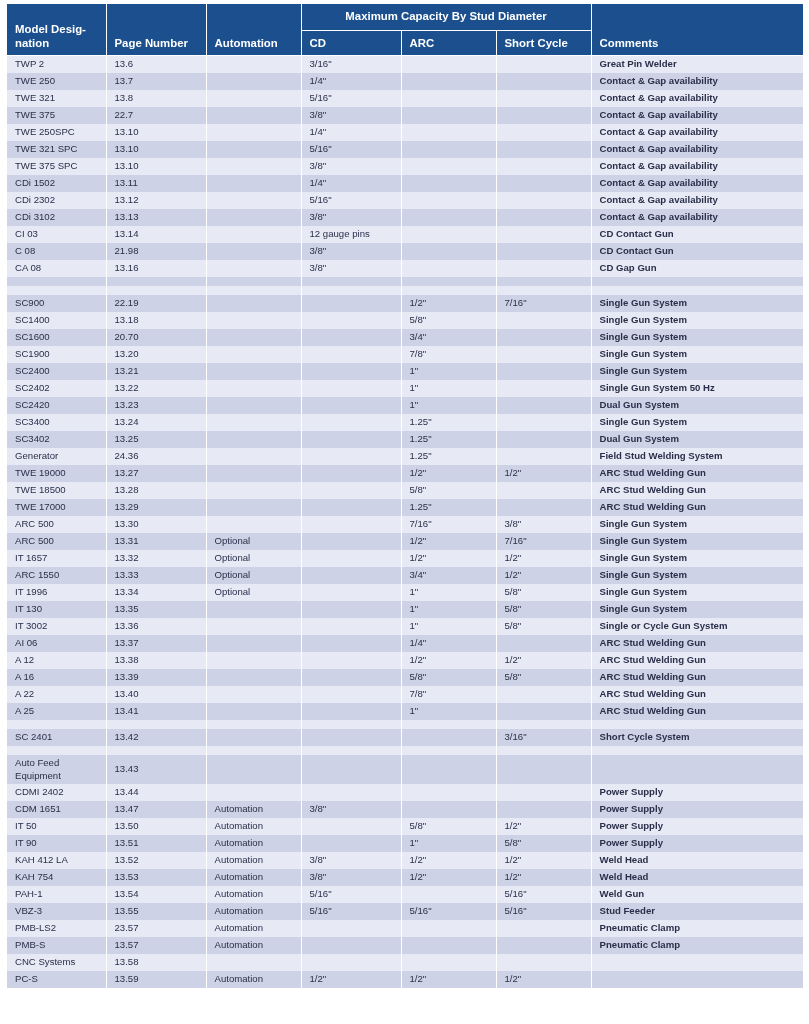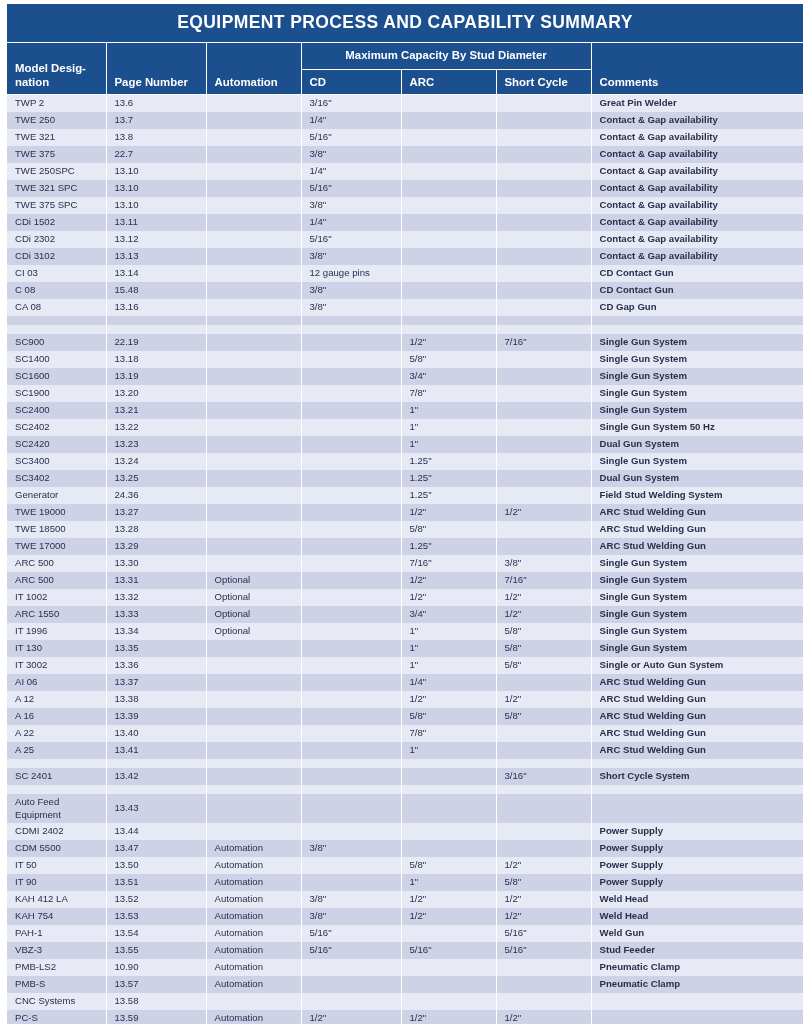--- a/index.html
+++ b/index.html
@@ -92,23 +92,20 @@
   tbody tr.odd  td { background: #e7e9f5; }
   tbody tr.even td { background: #ced2e6; }
   tbody tr.gap  td { height: 9px; padding-top: 0; padding-bottom: 0; }
   tbody tr.tall td { height: 26px; }
 </style>
 </head>
 <body>
 
 <div id="page">
 
-  <div class="title-bar">
-    <div class="title-text">EQUIPMENT PROCESS AND CAPABILITY SUMMARY</div>
-  </div>
 
   <table class="cap-table">
     <colgroup>
       <col class="c-model">
         <col class="c-page">
         <col class="c-auto">
       <col class="c-cd">
         <col class="c-arc">
         <col class="c-sc">
         <col class="c-comm">
@@ -224,21 +221,21 @@
           <td>CI 03</td>
           <td>13.14</td>
           <td></td>
           <td>12 gauge pins</td>
           <td></td>
           <td></td>
           <td class="last-col">CD Contact Gun</td>
         </tr>
         <tr class="even">
           <td>C 08</td>
-          <td>15.48</td>
+          <td>21.98</td>
           <td></td>
           <td>3/8"</td>
           <td></td>
           <td></td>
           <td class="last-col">CD Contact Gun</td>
         </tr>
         <tr class="odd">
           <td>CA 08</td>
           <td>13.16</td>
           <td></td>
@@ -278,21 +275,21 @@
           <td>SC1400</td>
           <td>13.18</td>
           <td></td>
           <td></td>
           <td>5/8"</td>
           <td></td>
           <td class="last-col">Single Gun System</td>
         </tr>
         <tr class="even">
           <td>SC1600</td>
-          <td>13.19</td>
+          <td>20.70</td>
           <td></td>
           <td></td>
           <td>3/4"</td>
           <td></td>
           <td class="last-col">Single Gun System</td>
         </tr>
         <tr class="odd">
           <td>SC1900</td>
           <td>13.20</td>
           <td></td>
@@ -394,21 +391,21 @@
         <tr class="even">
           <td>ARC 500</td>
           <td>13.31</td>
           <td>Optional</td>
           <td></td>
           <td>1/2"</td>
           <td>7/16"</td>
           <td class="last-col">Single Gun System</td>
         </tr>
         <tr class="odd">
-          <td>IT 1002</td>
+          <td>IT 1657</td>
           <td>13.32</td>
           <td>Optional</td>
           <td></td>
           <td>1/2"</td>
           <td>1/2"</td>
           <td class="last-col">Single Gun System</td>
         </tr>
         <tr class="even">
           <td>ARC 1550</td>
           <td>13.33</td>
@@ -436,21 +433,21 @@
           <td>5/8"</td>
           <td class="last-col">Single Gun System</td>
         </tr>
         <tr class="odd">
           <td>IT 3002</td>
           <td>13.36</td>
           <td></td>
           <td></td>
           <td>1"</td>
           <td>5/8"</td>
-          <td class="last-col">Single or Auto Gun System</td>
+          <td class="last-col">Single or Cycle Gun System</td>
         </tr>
         <tr class="even">
           <td>AI 06</td>
           <td>13.37</td>
           <td></td>
           <td></td>
           <td>1/4"</td>
           <td></td>
           <td class="last-col">ARC Stud Welding Gun</td>
         </tr>
@@ -530,21 +527,21 @@
         <tr class="odd">
           <td>CDMI 2402</td>
           <td>13.44</td>
           <td></td>
           <td></td>
           <td></td>
           <td></td>
           <td class="last-col">Power Supply</td>
         </tr>
         <tr class="even">
-          <td>CDM 5500</td>
+          <td>CDM 1651</td>
           <td>13.47</td>
           <td>Automation</td>
           <td>3/8"</td>
           <td></td>
           <td></td>
           <td class="last-col">Power Supply</td>
         </tr>
         <tr class="odd">
           <td>IT 50</td>
           <td>13.50</td>
@@ -594,21 +591,21 @@
           <td>VBZ-3</td>
           <td>13.55</td>
           <td>Automation</td>
           <td>5/16"</td>
           <td>5/16"</td>
           <td>5/16"</td>
           <td class="last-col">Stud Feeder</td>
         </tr>
         <tr class="odd">
           <td>PMB-LS2</td>
-          <td>10.90</td>
+          <td>23.57</td>
           <td>Automation</td>
           <td></td>
           <td></td>
           <td></td>
           <td class="last-col">Pneumatic Clamp</td>
         </tr>
         <tr class="even">
           <td>PMB-S</td>
           <td>13.57</td>
           <td>Automation</td>

